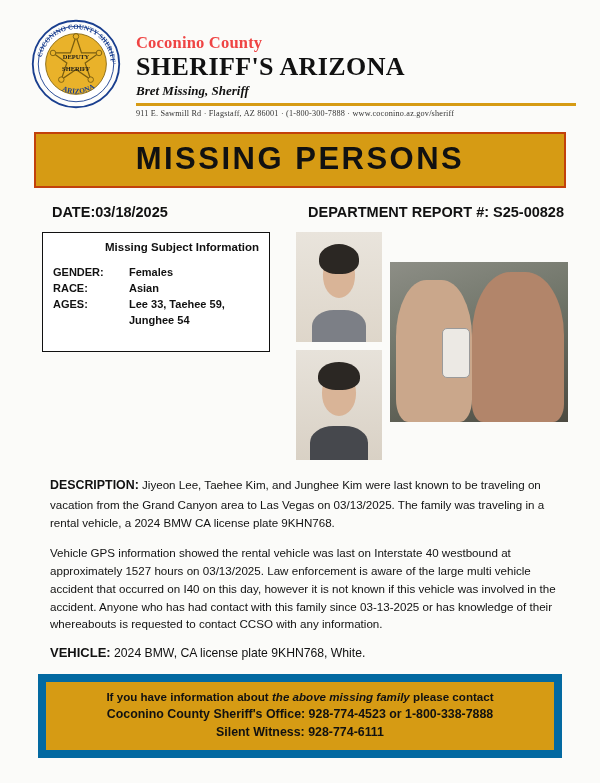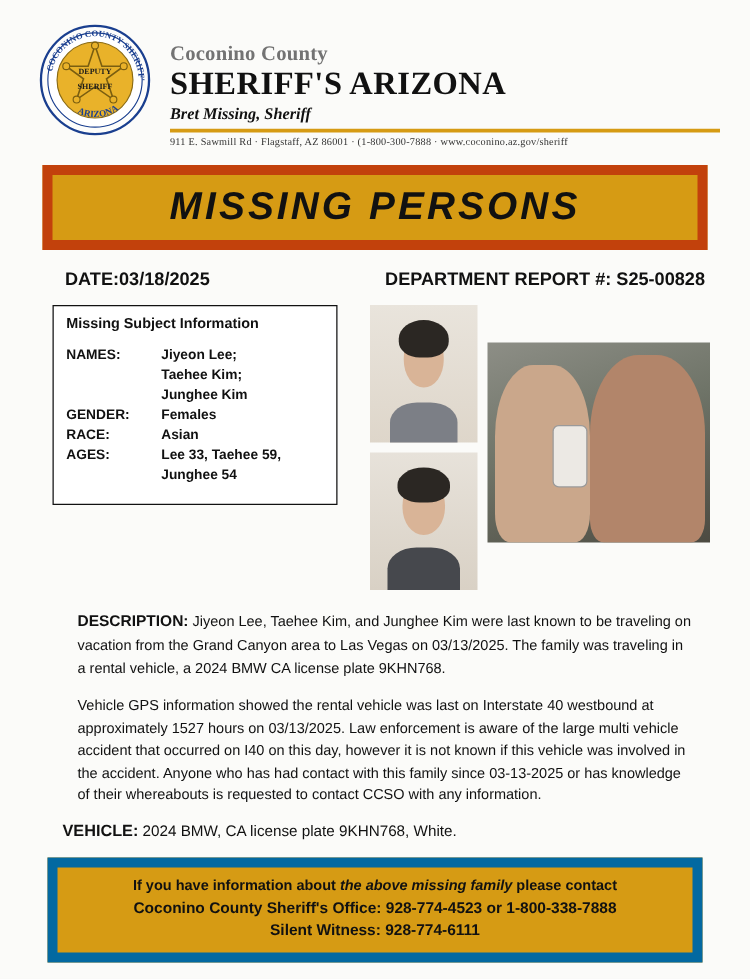--- a/index.html
+++ b/index.html
@@ -38,21 +38,21 @@
   }
   .header-text {
     flex: 1;
     padding-top: 16px;
   }
   .county {
     font-family: "Liberation Serif", serif;
     font-size: 16.5px;
     font-weight: bold;
     letter-spacing: 0.2px;
-    color: #737373;
+    color: #ef4444;
     line-height: 1.1;
   }
   .office {
     font-family: "Liberation Serif", serif;
     font-size: 26px;
     font-weight: bold;
     letter-spacing: 0.4px;
     line-height: 1.05;
     margin-top: 1px;
   }
@@ -73,24 +73,23 @@
     font-family: "Liberation Serif", serif;
     font-size: 8.2px;
     color: #333;
     letter-spacing: 0.2px;
   }
 
   
   .banner {
     margin: 14px 10px 0 10px;
     background: #d69b14;
-    border: 8px solid #c2410c;
+    border: 2px solid #c2410c;
     text-align: center;
     padding: 7px 0 9px 0;
-    font-style: italic;
   }
   .banner-text {
     font-family: "Liberation Sans", sans-serif;
     font-weight: bold;
     font-size: 31px;
     letter-spacing: 2.5px;
     color: #111;
   }
 
   
@@ -112,21 +111,21 @@
   }
   .subject-box {
     border: 1.5px solid #111;
     width: 258px;
     box-sizing: border-box;
     padding: 8px 10px 14px 10px;
     background: #fff;
     min-height: 120px;
   }
   .subject-title {
-    text-align: left;
+    text-align: right;
     font-size: 11.5px;
     font-weight: bold;
     margin-bottom: 12px;
   }
   .field {
     display: flex;
     font-size: 11px;
     line-height: 1.45;
   }
   .field-label {
@@ -202,21 +201,21 @@
     border-radius: 5px;
   }
 
   
   .body-copy {
     margin: 16px 20px 0 26px;
     font-size: 11.6px;
     line-height: 1.55;
   }
   .body-copy p {
-    margin: 0 0 12px 12px;
+    margin: 0 0 12px 0;
   }
   .lead {
     font-weight: bold;
     font-size: 12.4px;
   }
   .vehicle-line {
     margin: 2px 20px 12px 26px;
     font-size: 12.2px;
   }
   .vehicle-line .lead {
@@ -282,28 +281,20 @@
   <div class="date-row">
     <div>DATE:03/18/2025</div>
     <div>DEPARTMENT REPORT #: S25-00828</div>
   </div>
 
   <div class="mid">
 
     <div class="subject-box">
       <div class="subject-title">Missing Subject Information</div>
 
-      <div class="field">
-        <div class="field-label">NAMES:</div>
-        <div class="names-list">
-          <div>Jiyeon Lee;</div>
-          <div>Taehee Kim;</div>
-          <div>Junghee Kim</div>
-        </div>
-      </div>
 
       <div class="field">
         <div class="field-label">GENDER:</div>
         <div class="field-value">Females</div>
       </div>
 
       <div class="field">
         <div class="field-label">RACE:</div>
         <div class="field-value">Asian</div>
       </div>

